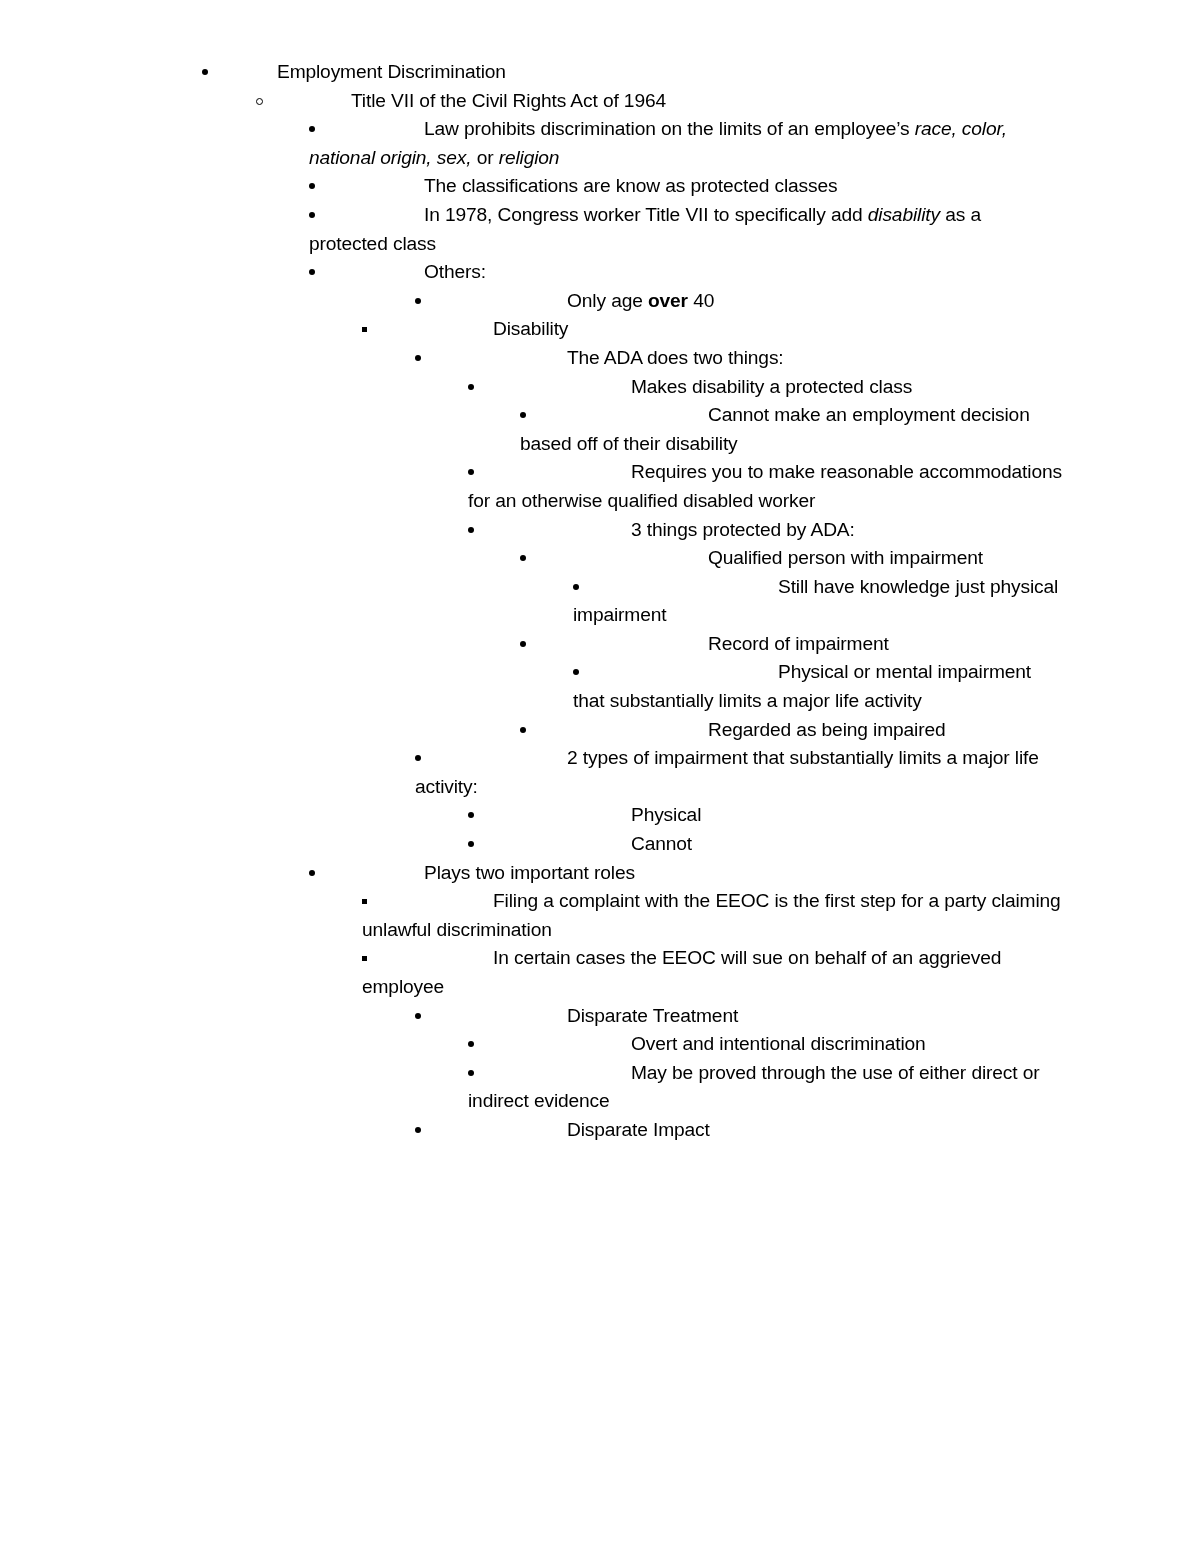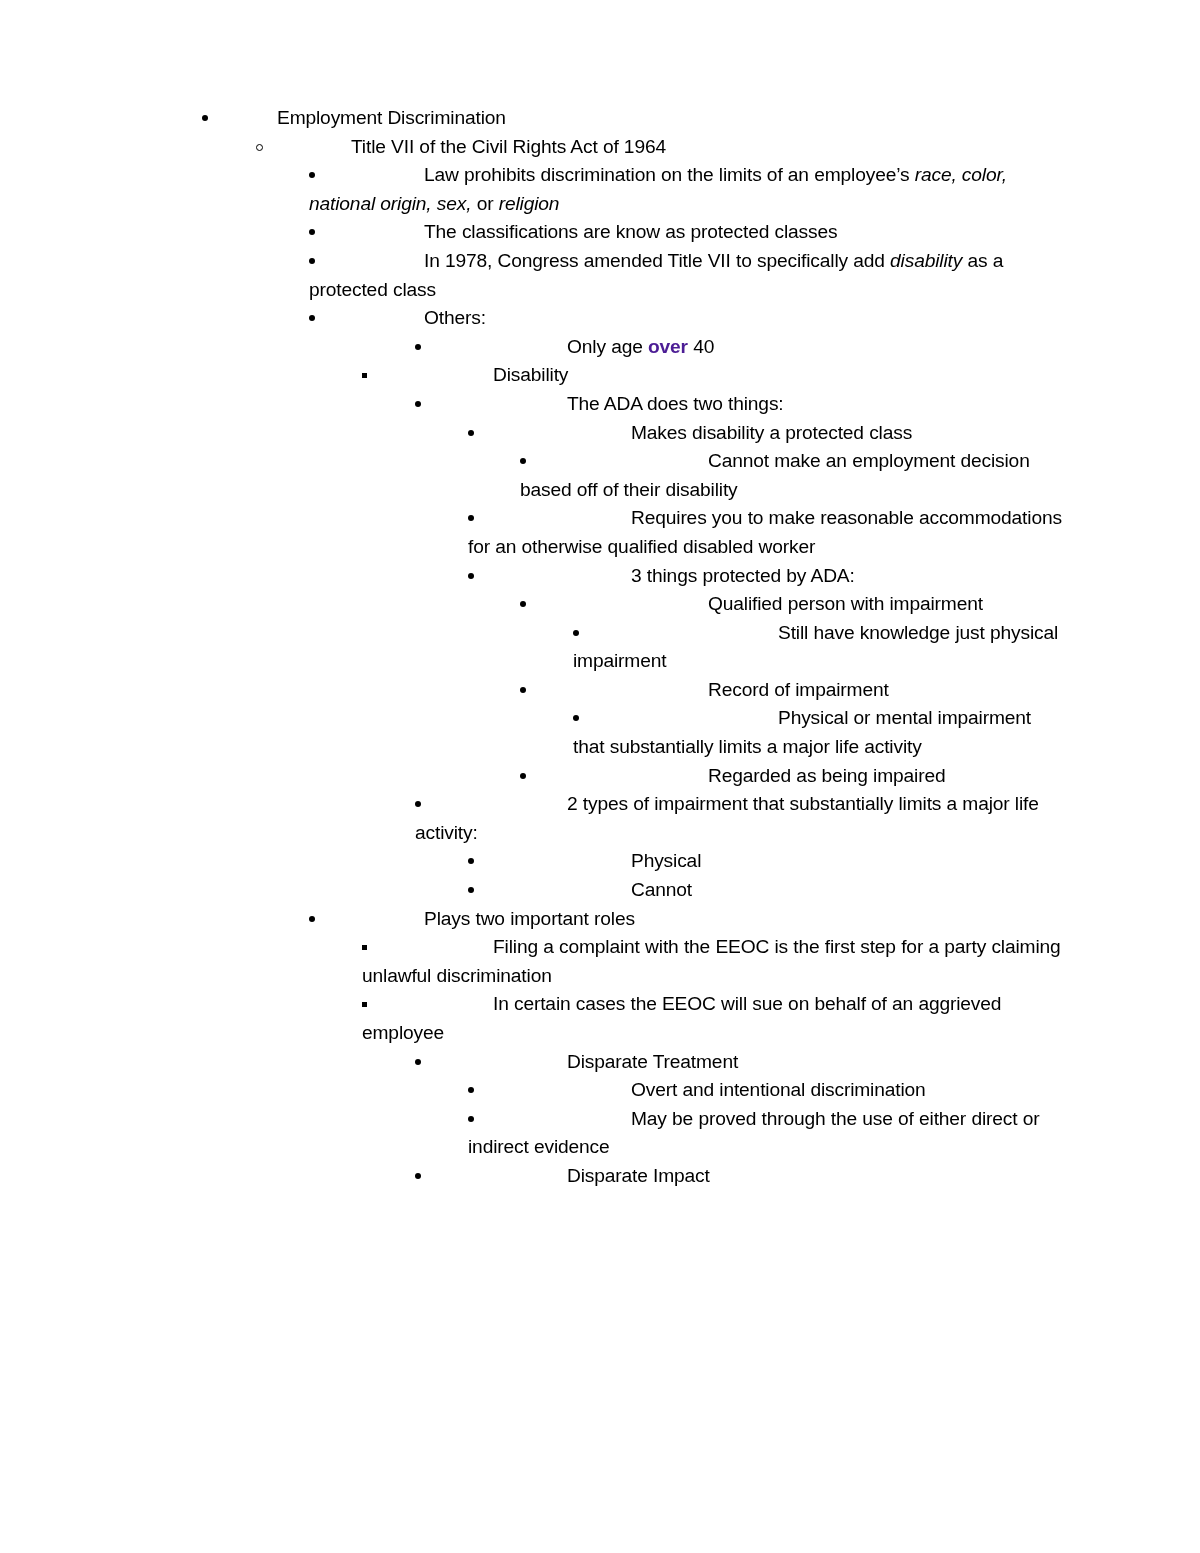--- a/index.html
+++ b/index.html
@@ -13,21 +13,21 @@
     height: 1553px;
     font-family: "Liberation Sans", "DejaVu Sans", sans-serif;
     color: #000000;
     overflow: hidden;
   }
   #page {
     position: relative;
     width: 1200px;
     height: 1553px;
     background: #ffffff;
-    padding-top: 104px;
+    padding-top: 58px;
     box-sizing: border-box;
   }
   #outline {
     position: relative;
     width: 1200px;
   }
   .li {
     position: relative;
     font-size: 19.2px;
     line-height: 28.6px;
@@ -72,21 +72,21 @@
   
   .bullet-square i {
     width: 5px;
     height: 5px;
     background: #000;
     top: 12px;
     left: 0;
   }
   .txt { display: inline; }
   .ital { font-style: italic; }
-  .hl-red { color: #4c1d95; font-weight: bold; }
+  .hl-red { color: #000000; font-weight: bold; }
 
   
   .lv1 { margin-left: 202px; text-indent: 75px; width: 860px; }
   .lv2 { margin-left: 256px; text-indent: 95px; width: 810px; }
   .lv3 { margin-left: 309px; text-indent: 115px; width: 752px; }
   .lv4 { margin-left: 362px; text-indent: 131px; width: 700px; }
   .lv5 { margin-left: 415px; text-indent: 152px; width: 650px; }
   .lv6 { margin-left: 468px; text-indent: 163px; width: 595px; }
   .lv7 { margin-left: 520px; text-indent: 188px; width: 545px; }
   .lv8 { margin-left: 573px; text-indent: 205px; width: 490px; }
@@ -103,21 +103,21 @@
           <i></i>
         </span><span class="txt">Title VII of the Civil Rights Act of 1964</span></div>
       <div class="li lv3 bullet-disc"><span class="marker">
           <i></i>
         </span><span class="txt"><span>Law prohibits discrimination on the limits of an employee’s </span><span class="ital">race, color, national origin, sex,</span><span> or </span><span class="ital">religion</span></span></div>
       <div class="li lv3 bullet-disc"><span class="marker">
           <i></i>
         </span><span class="txt">The classifications are know as protected classes</span></div>
       <div class="li lv3 bullet-disc"><span class="marker">
           <i></i>
-        </span><span class="txt"><span>In 1978, Congress amended Title VII to specifically add </span><span class="ital">disability</span><span> as a protected class</span></span></div>
+        </span><span class="txt"><span>In 1978, Congress worker Title VII to specifically add </span><span class="ital">disability</span><span> as a protected class</span></span></div>
       <div class="li lv3 bullet-disc"><span class="marker">
           <i></i>
         </span><span class="txt">Others:</span></div>
       <div class="li lv5 bullet-disc"><span class="marker">
           <i></i>
         </span><span class="txt"><span>Only age </span><span class="hl-red">over</span><span> 40</span></span></div>
       <div class="li lv4 bullet-square"><span class="marker">
           <i></i>
         </span><span class="txt">Disability</span></div>
       <div class="li lv5 bullet-disc"><span class="marker">

